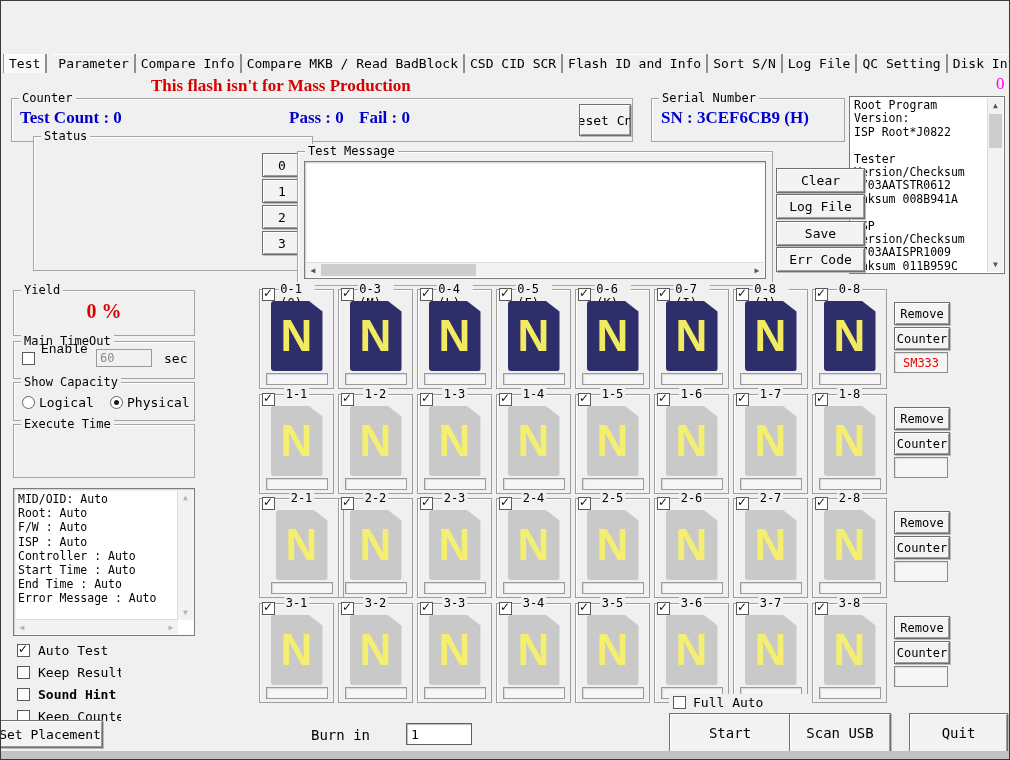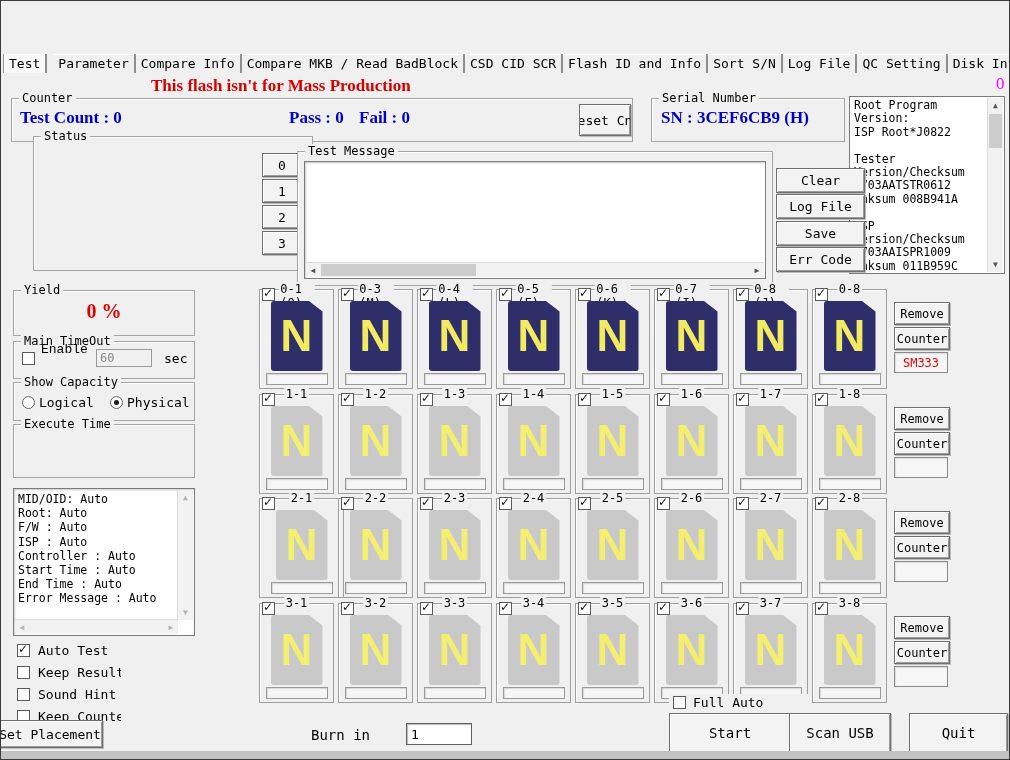--- a/index.html
+++ b/index.html
@@ -202,21 +202,21 @@
       <div style="position: absolute; left: 16px; top: 642px; width: 104px; height: 16px; overflow: hidden;">
         <div class="cb checked" style="left: 0px; top: 1px;"></div>
         <span class="opt-label" style="position: absolute; left: 21px; top: 0px;">Auto Test</span>
       </div>
       <div style="position: absolute; left: 16px; top: 664px; width: 104px; height: 16px; overflow: hidden; text-align: right;">
         <div class="cb" style="left: 0px; top: 1px;"></div>
         <span class="opt-label" style="position: absolute; left: 21px; top: 0px;">Keep Result</span>
       </div>
       <div style="position: absolute; left: 16px; top: 686px; width: 104px; height: 16px; overflow: hidden;">
         <div class="cb" style="left: 0px; top: 1px;"></div>
-        <span class="opt-label" style="position: absolute; left: 21px; top: 0px;">Sound Hint</span>
+        <span class="opt-label" style="position: absolute; left: 21px; top: 0px; font-weight: bold;">Sound Hint</span>
       </div>
       <div style="position: absolute; left: 16px; top: 708px; width: 104px; height: 16px; overflow: hidden;">
         <div class="cb" style="left: 0px; top: 1px;"></div>
         <span class="opt-label" style="position: absolute; left: 21px; top: 0px;">Keep Counter</span>
       </div>
     </div>
   <div class="btn3d" style="left:-4px;top:719px;width:104px;height:26px;">Set Placement</div>
 
   <div id="card-grid">
       <div class="cell" style="left: 258px; top: 288px; width: 75px; height: 100px;">

